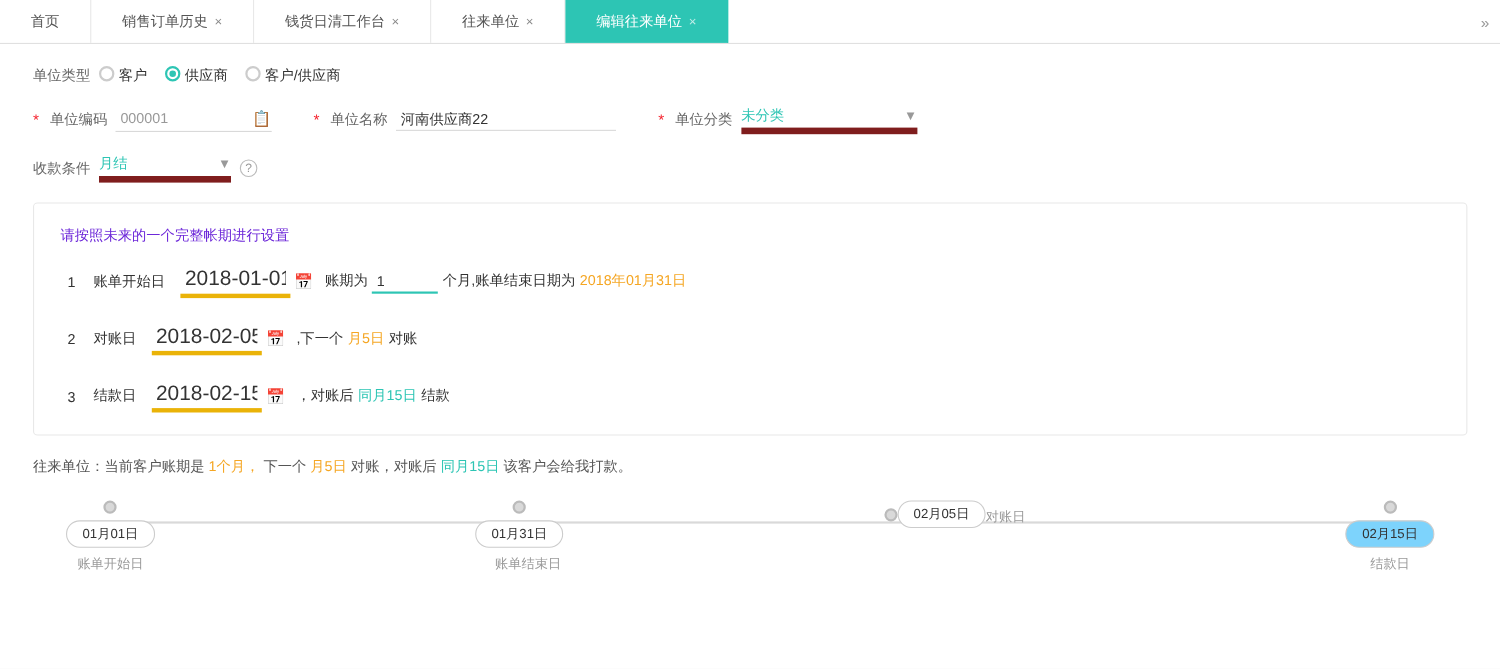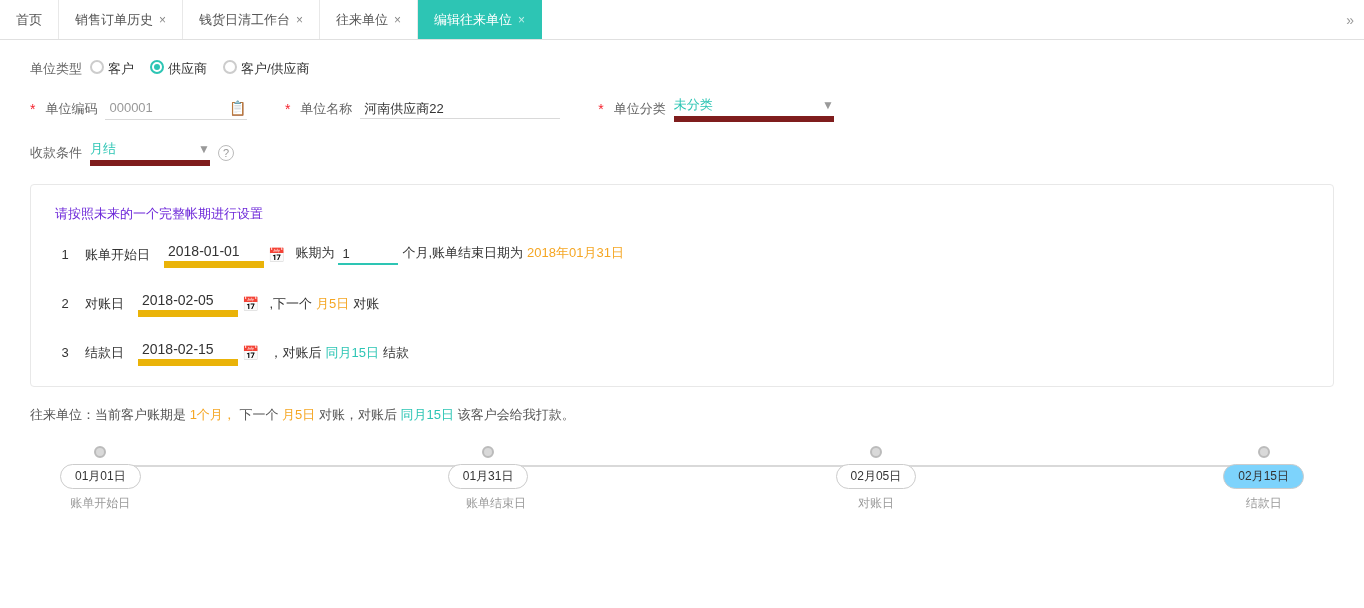--- a/index.html
+++ b/index.html
@@ -9,21 +9,21 @@
     .tab-bar {
       display: flex;
       align-items: stretch;
       background: #fff;
       border-bottom: 1px solid #e0e0e0;
       height: 40px;
     }
     .tab {
       display: flex;
       align-items: center;
-      padding: 0 16px;
+      padding: 0 28px;
       cursor: pointer;
       border-right: 1px solid #e8e8e8;
       color: #555;
       font-size: 13px;
       white-space: nowrap;
       gap: 6px;
       height: 100%;
     }
     .tab.active {
       background: #2dc5b4;
@@ -186,24 +186,24 @@
       white-space: nowrap;
       margin-right: 4px;
     }
     .date-input-group {
       display: flex;
       align-items: center;
       gap: 4px;
     }
     .date-input {
       border: none;
-      border-bottom: 7px solid #eab308;
+      border-bottom: 4px solid #eab308;
       outline: none;
       padding: 2px 4px;
-      font-size: 14px;
+      font-size: 19px;
       color: #333;
       background: transparent;
       width: 100px;
     }
     .period-desc {
       font-size: 13px;
       color: #333;
       display: flex;
       align-items: flex-start;
       gap: 4px;
@@ -387,21 +387,21 @@
         <div style="background:#fff;border:1px solid #ccc;border-radius:20px;padding:3px 14px;font-size:12px;color:#333;white-space:nowrap;margin-bottom:6px;">01月01日</div>
         <div style="font-size:12px;color:#999;">账单开始日</div>
       </div>
 
       <div style="display:flex;flex-direction:column;align-items:center;z-index:1;">
         <div style="width:12px;height:12px;border-radius:50%;background:#d9d9d9;border:2px solid #bbb;margin-bottom:6px;"></div>
         <div style="background:#fff;border:1px solid #ccc;border-radius:20px;padding:3px 14px;font-size:12px;color:#333;white-space:nowrap;margin-bottom:6px;">01月31日</div>
         <div style="font-size:12px;color:#999;margin-left:16px;">账单结束日</div>
       </div>
 
-      <div style="display:flex;flex-direction:column;align-items:center;z-index:1;">
+      <div style="display:flex;flex-direction:row;align-items:center;z-index:1;">
         <div style="width:12px;height:12px;border-radius:50%;background:#d9d9d9;border:2px solid #bbb;margin-bottom:6px;"></div>
         <div style="background:#fff;border:1px solid #ccc;border-radius:20px;padding:3px 14px;font-size:12px;color:#333;white-space:nowrap;margin-bottom:6px;">02月05日</div>
         <div style="font-size:12px;color:#999;">对账日</div>
       </div>
 
       <div style="display:flex;flex-direction:column;align-items:center;z-index:1;">
         <div style="width:12px;height:12px;border-radius:50%;background:#d9d9d9;border:2px solid #bbb;margin-bottom:6px;"></div>
         <div style="background:#7dd3fc;border:1px solid #ccc;border-radius:20px;padding:3px 14px;font-size:12px;color:#333;white-space:nowrap;margin-bottom:6px;">02月15日</div>
         <div style="font-size:12px;color:#999;">结款日</div>
       </div>

